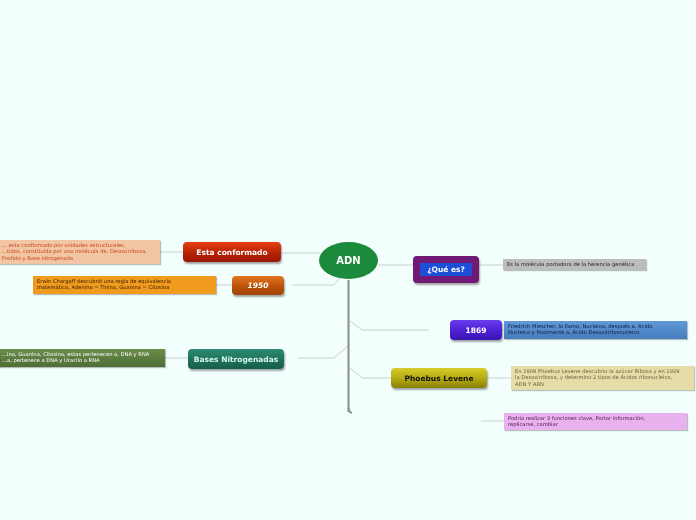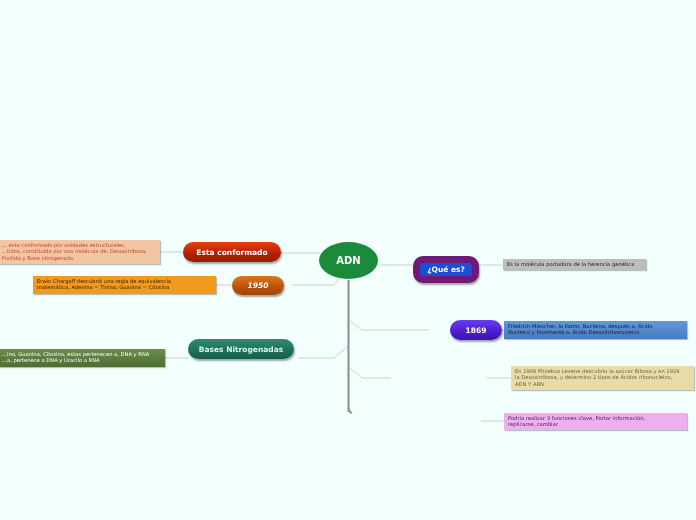--- a/index.html
+++ b/index.html
@@ -23,21 +23,21 @@
       pointer-events: none;
     }
     .node {
       position: absolute;
       display: flex;
       align-items: center;
       justify-content: center;
       font-weight: bold;
       font-size: 7.5px;
       color: #fff;
-      border-radius: 10px;
+      border-radius: 4px;
       box-shadow: 1px 2px 2px rgba(0,0,0,0.35);
       box-sizing: border-box;
       white-space: nowrap;
       cursor: pointer;
     }
     .root {
       position: absolute;
       left: 319px; top: 242px;
       width: 59px; height: 37px;
       border-radius: 50%;
@@ -105,21 +105,21 @@
   </div>
 
   <div class="node" style="left:232px; top:276px; width:52px; height:19px; background:linear-gradient(#e0761e,#b8500a 60%,#a24608);font-style:italic;">
     <span>1950</span>
   </div>
   <div class="note" style="left:33px; top:276px; width:183px; height:18px; background:#f09a1e; color:#3a2000;">
     <span>Erwin Chargaff descubrió una regla de equivalencia</span>
     <span>matemática, Adenina = Tinina, Guanina = Citosina</span>
   </div>
 
-  <div class="node" style="left:188px; top:339px; width:106px; height:20px; background:linear-gradient(#2f8a74,#1d6f5a 60%,#175e4c); color:#d8f6ec;">
+  <div class="node" style="left:188px; top:349px; width:96px; height:20px; background:linear-gradient(#2f8a74,#1d6f5a 60%,#175e4c); color:#d8f6ec;">
     <span>Bases Nitrogenadas</span>
   </div>
   <div class="note" style="left:-2px; top:349px; width:167px; height:18px; background:linear-gradient(#6a8c4c,#4e6e34); color:#ffffff;">
     <span>...ina, Guanina, Citosina, estas pertenecen a, DNA y RNA</span>
     <span>...a, pertenece a DNA y Uracilo a RNA</span>
   </div>
 
   <div class="node" style="left:413px; top:256px; width:66px; height:27px; background:#1d4ed8; border:7px solid #701a75;">
     <span>¿Qué es?</span>
   </div>
@@ -128,20 +128,23 @@
   </div>
 
   <div class="node" style="left:450px; top:320px; width:52px; height:20px; background:linear-gradient(#6a3cf0,#4a1fd0 60%,#3a14b0);">
     <span>1869</span>
   </div>
   <div class="note" style="left:504px; top:321px; width:183px; height:18px; background:linear-gradient(#6198d6,#467cbf); color:#0d1a3a;">
     <span>Friedrich Miescher, lo llamo, Nucleina, después a, Ácido</span>
     <span>Nucleico y finalmente a, Ácido Desoxirribonucleico</span>
   </div>
 
+  <div class="node" style="left:391px; top:368px; width:96px; height:20px; background:linear-gradient(#d8cc2c,#b3a810 55%,#8a8006); color:#111;">
+    <span>Phoebus Levene</span>
+  </div>
   <div class="note" style="left:511px; top:366px; width:183px; height:24px; background:#e6dca8; color:#6a6440;">
     <span>En 1909 Phoebus Levene descubrio la azúcar Ribosa y en 1929</span>
     <span>la Desoxirribosa, y determino 2 tipos de Ácidos ribonucleico,</span>
     <span>ADN Y ARN</span>
   </div>
 
   <div class="note" style="left:504px; top:413px; width:183px; height:17px; background:#e9b2ee; color:#4a1a52;">
     <span>Podría realizar 3 funciones clave, Portar información,</span>
     <span>replicarse, cambiar</span>
   </div>

